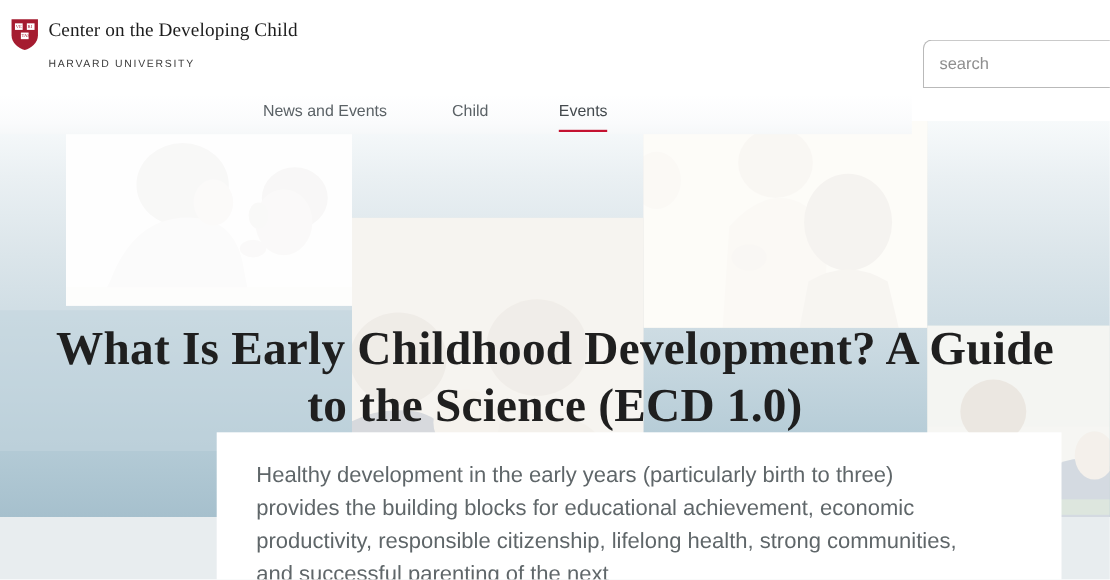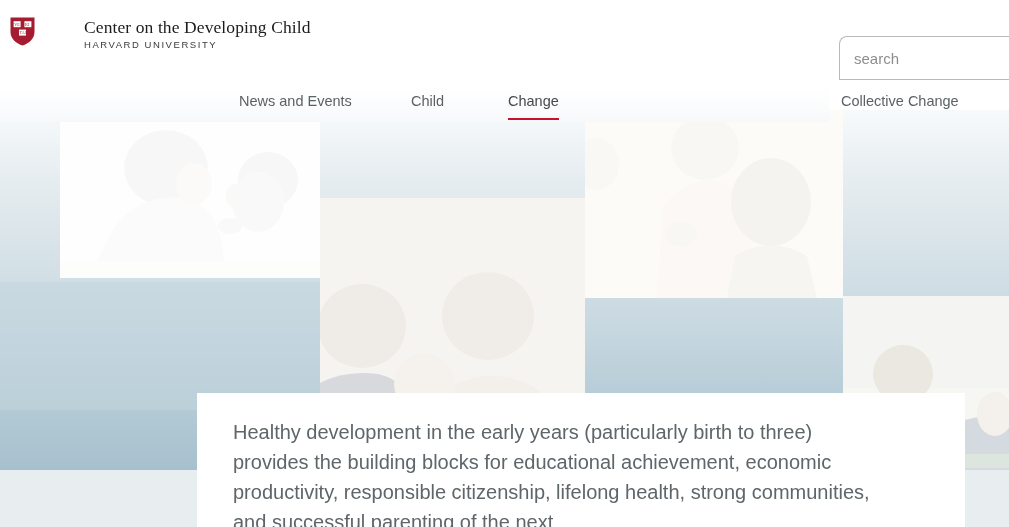--- a/index.html
+++ b/index.html
@@ -29,21 +29,20 @@
     background: #ffffff;
     z-index: 40;
   }
 
   .brand {
     position: absolute;
     left: 10px;
     top: 16px;
     display: flex;
     align-items: flex-start;
-    gap: 40px;
   }
 
   .shield {
     position: relative;
     width: 25px;
     height: 29px;
     margin-top: 1px;
     flex: none;
   }
   .shield svg { display: block; }
@@ -59,21 +58,21 @@
     color: #1c1c1c;
     letter-spacing: 0.1px;
     white-space: nowrap;
   }
   .brand-sub {
     font-family: "Liberation Sans", sans-serif;
     font-size: 9.5px;
     line-height: 12px;
     letter-spacing: 1.55px;
     color: #3a3a3a;
-    margin-top: 2px;
+    margin-top: 16px;
     white-space: nowrap;
   }
 
   
   .search-wrap {
     position: absolute;
     left: 839px;
     top: 36px;
     width: 190px;
     height: 44px;
@@ -303,42 +302,40 @@
           <path d="M110 130 Q140 112 170 130 L172 186 L106 186 Z" fill="#33507e"></path>
           <ellipse cx="152" cy="118" rx="18" ry="22" fill="#e3cdb8"></ellipse>
           <rect x="0" y="160" width="70" height="26" fill="#f2d23a" opacity=".75"></rect>
           <rect x="66" y="164" width="50" height="22" fill="#5fb0dd" opacity=".7"></rect>
           <rect x="112" y="158" width="54" height="14" fill="#7fc46a" opacity=".6"></rect>
         </svg>
       </div>
       <div class="tile-veil"></div>
     </div>
 
+    <h1 class="hero-title">What Is Early Childhood Development? A Guide to the Science (ECD 1.0)</h1>
   </div>
 
   <div class="hero-below"></div>
 
   <div class="card">
     <p class="card-body">Healthy development in the early years (particularly birth to three) provides the building blocks for educational achievement, economic productivity, responsible citizenship, lifelong health, strong communities, and successful parenting of the next</p>
   </div>
 
   <nav class="nav">
     <div class="nav-inner">
       <div class="nav-item" style="left:239px">
         <span>News and Events</span>
       </div>
       <div class="nav-item" style="left:411px">
         <span>Child</span>
       </div>
       <div class="nav-item active" style="left:508px">
-        <span>Change</span>
+        <span>Events</span>
         <span class="nav-underline"></span>
-      </div>
-      <div class="nav-item" style="left:841px">
-        <span>Collective Change</span>
       </div>
     </div>
   </nav>
 
   <header class="header">
     <div class="brand">
       <div class="shield">
         <svg width="25" height="29" viewBox="0 0 25 29">
           <path d="M0.5 0.5 H24.5 V15 C24.5 22 18.5 26.5 12.5 28.5 C6.5 26.5 0.5 22 0.5 15 Z" fill="#a51c30"></path>
           <rect x="3.6" y="4.2" width="7" height="6" fill="#ffffff"></rect>

